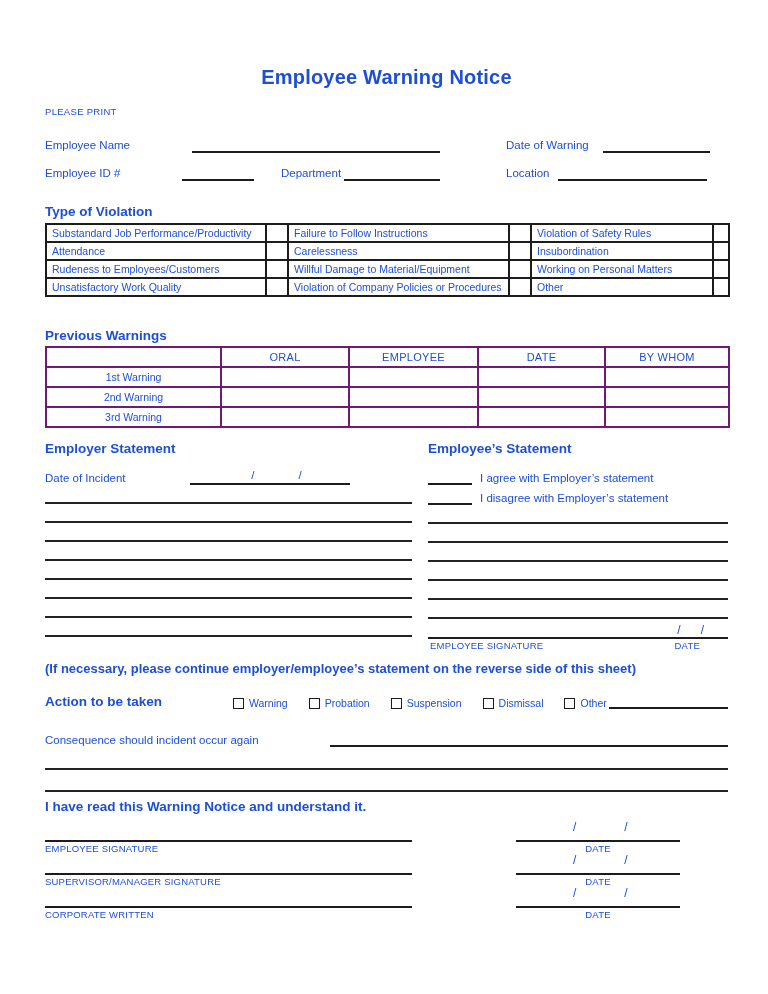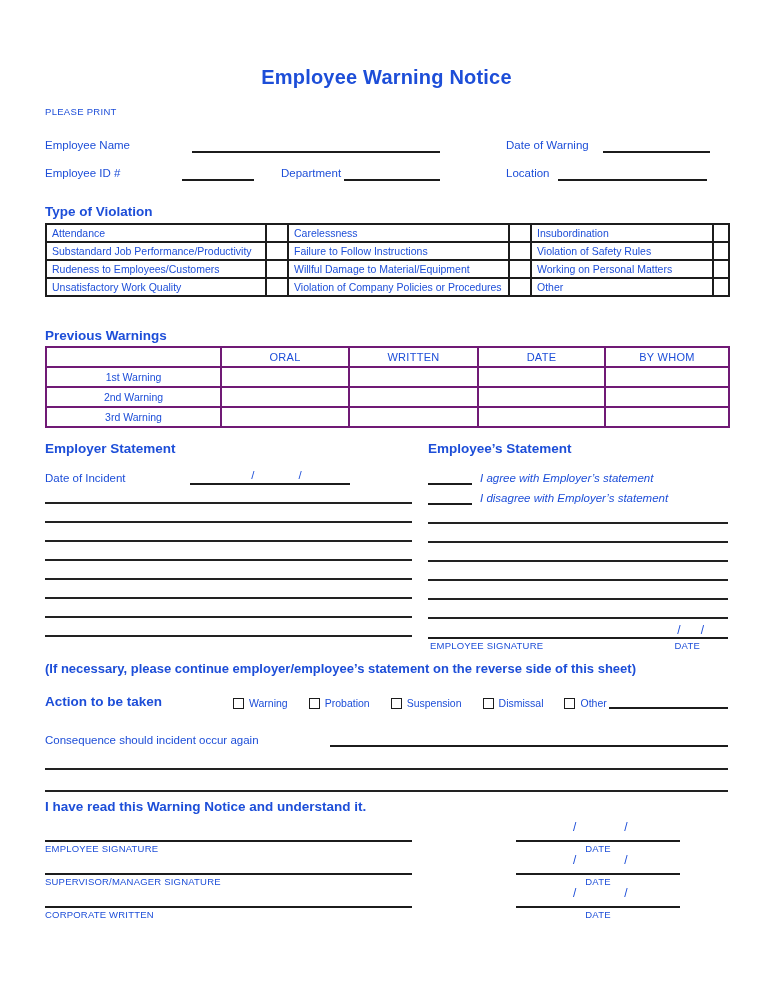--- a/index.html
+++ b/index.html
@@ -32,21 +32,21 @@
   .ptable .drow td { font-size:10.5px; }
 
   .statements { display:flex; margin-top:13px; }
   .col-l { width:367px; }
   .col-r { width:300px; margin-left:16px; }
   .doi-row { display:flex; align-items:flex-end; margin-top:12px; height:16px;gap:19px; }
   .doi-line { display:flex; justify-content:center; gap:44px; padding-left:14px;
               border-bottom:2px solid #1c1c1c; width:160px; margin-left:45px;
               font-size:11.5px; height:16px; }
   .wline { height:19px; border-bottom:2px solid #222; }
-  .agree-row { display:flex; align-items:flex-end; height:16px; margin-top:12px;font-style:italic; }
+  .agree-row { display:flex; align-items:flex-end; height:16px; margin-top:12px; }
   .agree-row.second { height:20px; margin-top:0; }
   .short-line { width:44px; border-bottom:2px solid #1c1c1c; height:14px; }
   .agree-text { font-size:11.5px; margin-left:8px; line-height:13px; }
   .slash-row { display:flex; justify-content:flex-end; gap:20px; padding-right:24px;
                align-items:flex-end; height:18px; font-size:12px; }
   .sig-line-r { border-bottom:2px solid #1c1c1c; height:0; }
   .sig-labels-r { display:flex; justify-content:space-between; padding:1px 28px 0 2px; font-size:9.5px; height:12px; letter-spacing:.2px; }
 
   .continue-note { margin-top:10px; font-size:13px; font-weight:bold; height:16px; }
 
@@ -106,33 +106,33 @@
     <colgroup>
         <col style="width:220px">
         <col style="width:22px">
         <col style="width:221px">
         <col style="width:22px">
         <col style="width:182px">
         <col style="width:16px">
       </colgroup>
     <tbody>
         <tr>
+      <td>Substandard Job Performance/Productivity</td>
+          <td class="box"></td>
+      <td>Failure to Follow Instructions</td>
+          <td class="box"></td>
+      <td>Violation of Safety Rules</td>
+          <td class="box"></td>
+    </tr>
+    <tr>
       <td>Attendance</td>
           <td class="box"></td>
       <td>Carelessness</td>
           <td class="box"></td>
       <td>Insubordination</td>
-          <td class="box"></td>
-    </tr>
-    <tr>
-      <td>Substandard Job Performance/Productivity</td>
-          <td class="box"></td>
-      <td>Failure to Follow Instructions</td>
-          <td class="box"></td>
-      <td>Violation of Safety Rules</td>
           <td class="box"></td>
     </tr>
     <tr>
       <td>Rudeness to Employees/Customers</td>
           <td class="box"></td>
       <td>Willful Damage to Material/Equipment</td>
           <td class="box"></td>
       <td>Working on Personal Matters</td>
           <td class="box"></td>
     </tr>
@@ -153,21 +153,21 @@
         <col style="width:175px">
         <col style="width:128px">
         <col style="width:129px">
         <col style="width:127px">
         <col style="width:124px">
       </colgroup>
     <tbody>
         <tr class="hdr">
       <td></td>
       <td>ORAL</td>
-      <td>WRITTEN</td>
+      <td>EMPLOYEE</td>
       <td>DATE</td>
       <td>BY WHOM</td>
     </tr>
     <tr class="drow">
       <td>1st Warning</td>
       <td></td>
           <td></td>
       <td></td>
           <td></td>
     </tr>

